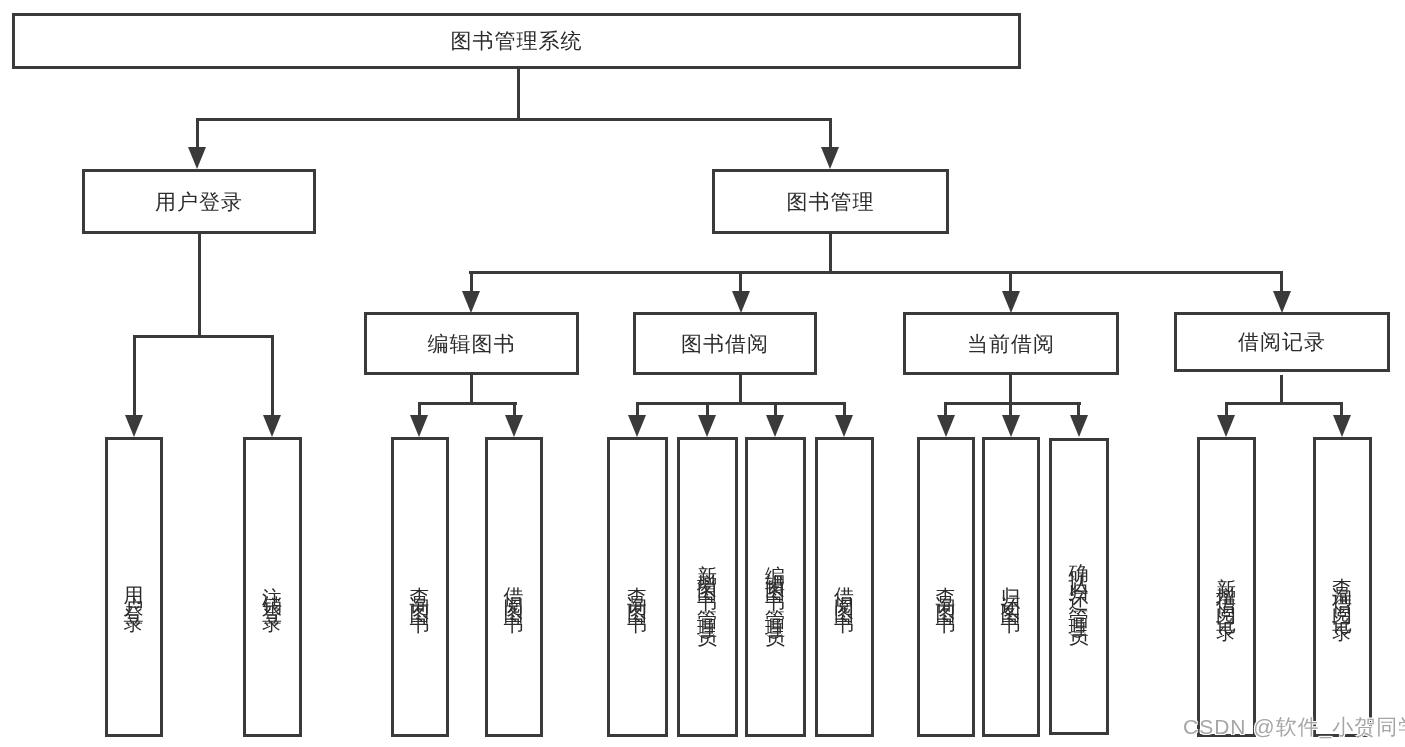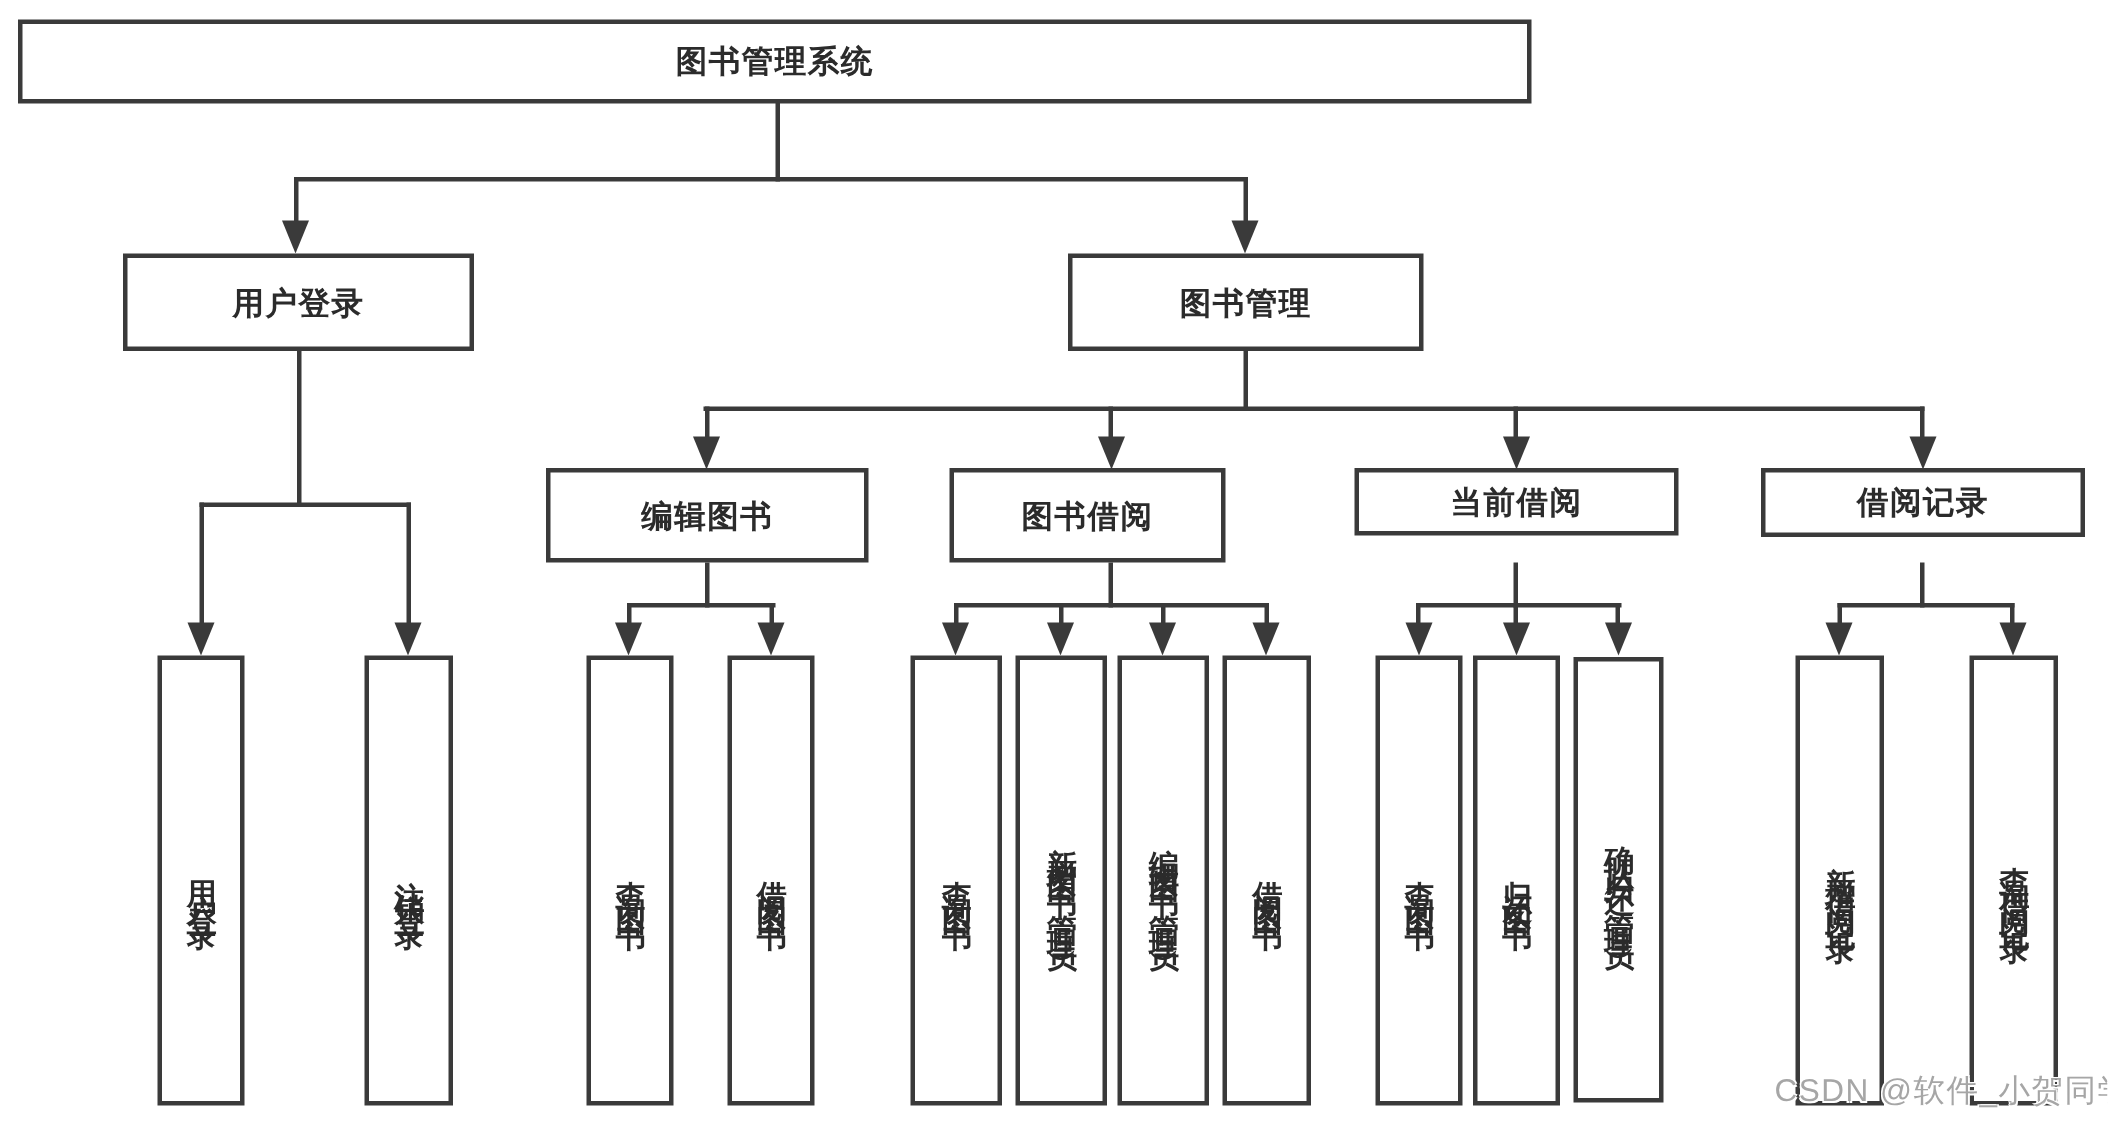--- a/index.html
+++ b/index.html
@@ -9,21 +9,21 @@
     --wm-color:#a6a6a6;
   }
   html,body{margin:0;padding:0;background:#fff;}
   .canvas{
     position:relative;width:1405px;height:747px;background:var(--bg-color);
     font-family:"Liberation Sans","DejaVu Sans",sans-serif;overflow:hidden;
   }
   .box{
     position:absolute;box-sizing:border-box;border:3px solid var(--line-color);
     background:#fff;display:flex;align-items:center;justify-content:center;
-    color:var(--text-color);font-size:21px;letter-spacing:1px;text-align:center;font-weight:bold;
+    color:var(--text-color);font-size:21px;letter-spacing:1px;text-align:center;
   }
   .vbox{
     writing-mode:vertical-rl;text-orientation:mixed;
     letter-spacing:9px;font-size:20px;line-height:1;padding-top:4px;
   }
   .line{position:absolute;background:var(--line-color);}
   .arrow{
     position:absolute;width:0;height:0;
     border-left:9px solid transparent;border-right:9px solid transparent;
     border-top:22px solid var(--line-color);
@@ -74,24 +74,24 @@
   <div class="arrow" style="left:1002px;top:291px;"></div>
   <div class="line" style="left:1280px;top:271px;width:3px;height:22px;"></div>
   <div class="arrow" style="left:1273px;top:291px;"></div>
 
   <div class="box" style="left:364px;top:312px;width:215px;height:63px;">
     <span>编辑图书</span>
   </div>
   <div class="box" style="left:633px;top:312px;width:184px;height:63px;">
     <span>图书借阅</span>
   </div>
-  <div class="box" style="left:903px;top:312px;width:216px;height:45px;">
+  <div class="box" style="left:903px;top:312px;width:216px;height:63px;">
     <span>当前借阅</span>
   </div>
-  <div class="box" style="left:1174px;top:312px;width:216px;height:46px;">
+  <div class="box" style="left:1174px;top:312px;width:216px;height:60px;">
     <span>借阅记录</span>
   </div>
 
   <div class="line" style="left:470px;top:375px;width:3px;height:30px;"></div>
   <div class="line" style="left:418px;top:402px;width:99px;height:3px;"></div>
   <div class="line" style="left:418px;top:402px;width:3px;height:14px;"></div>
   <div class="arrow" style="left:410px;top:415px;"></div>
   <div class="line" style="left:513px;top:402px;width:3px;height:14px;"></div>
   <div class="arrow" style="left:505px;top:415px;"></div>
 

